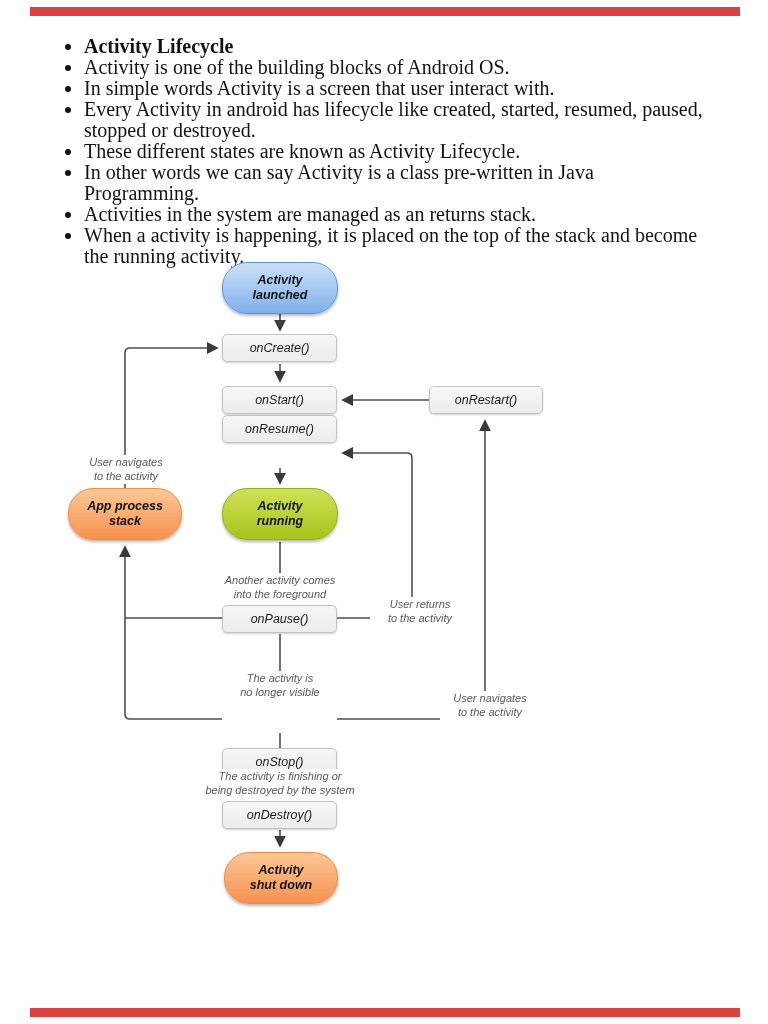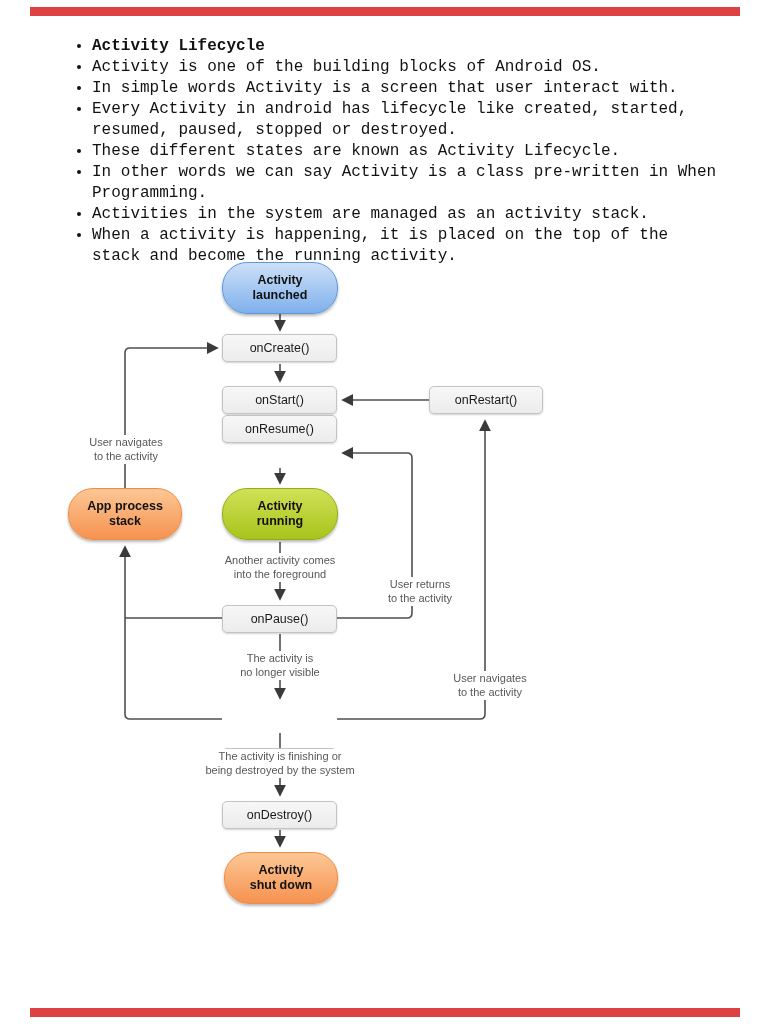--- a/index.html
+++ b/index.html
@@ -3,44 +3,44 @@
 <meta charset="utf-8">
 <style>
   html,body{margin:0;padding:0;}
   body{width:768px;height:1024px;position:relative;background:#ffffff;overflow:hidden;
        font-family:"Liberation Sans",sans-serif;}
   .page-edge{position:absolute;left:30px;width:710px;height:9px;background:#dc4242;}
   .page-edge.top{top:7px;}
   .page-edge.bottom{top:1008px;}
 
   
-  ul.bullets{position:absolute;left:92px;top:36px;width:627px;margin:0;padding:0;
-      font-family:Liberation Mono, monospace;font-size:16px;line-height:21px;color:#121212;
+  ul.bullets{position:absolute;left:84px;top:36px;width:627px;margin:0;padding:0;
+      font-family:Liberation Serif, serif;font-size:20px;line-height:21px;color:#121212;
       list-style-type:disc;list-style-position:outside;}
   ul.bullets li{margin:0 0 0 0;padding:0;}
   ul.bullets li.bold{font-weight:bold;}
 
   
-  .diagram{position:absolute;left:0;top:0;width:768px;height:869px;}
+  .diagram{position:absolute;left:0;top:0;width:768px;height:869px;font-style:italic;}
   .diagram svg{position:absolute;left:0;top:0;}
 
   .box{position:absolute;width:115px;height:28px;box-sizing:border-box;
       background:linear-gradient(#f7f7f7,#ececec);border:1px solid #c3c3c3;border-radius:5px;
       display:flex;align-items:center;justify-content:center;
       font-size:12.5px;color:#1a1a1a;box-shadow:0 1px 2px rgba(0,0,0,.18);}
   .pill{position:absolute;width:116px;height:52px;box-sizing:border-box;border-radius:25px;
       display:flex;align-items:center;justify-content:center;text-align:center;
       font-size:12.5px;font-weight:bold;line-height:15px;color:#111;
       white-space:pre-line;box-shadow:0 2px 3px rgba(0,0,0,.28);}
   .pill.blue{background:linear-gradient(#cde0f7,#7fb0ec);border:1.5px solid #5e96de;}
   .pill.green{background:linear-gradient(#d0e156,#a8c41c);border:1.5px solid #92ae15;}
   .pill.orange{background:linear-gradient(#fcc795,#f69250);border:1.5px solid #ee8c44;}
 
   .lbl{position:absolute;font-size:11px;line-height:13.5px;color:#58585b;text-align:center;
-      white-space:pre-line;background:#ffffff;padding:1px 0;}
+      white-space:pre-line;background:#ffffff;padding:1px 0;margin-top:20px;}
 
   
   .n-launched{left:222px;top:262px;}
   .n-oncreate{left:222px;top:334px;}
   .n-onstart{left:222px;top:386px;}
   .n-onrestart{left:429px;top:386px;width:114px;}
   .n-onresume{left:222px;top:415px;}
   .n-running{left:222px;top:488px;}
   .n-killed{left:68px;top:488px;width:114px;}
   .n-onpause{left:222px;top:605px;}
@@ -61,22 +61,22 @@
 <body>
 
 <div class="page-edge top"></div>
 
 <ul class="bullets">
     <li class="bold">Activity Lifecycle</li>
     <li>Activity is one of the building blocks of Android OS.</li>
     <li>In simple words Activity is a screen that user interact with.</li>
     <li>Every Activity in android has lifecycle like created, started, resumed, paused, stopped or destroyed.</li>
     <li>These different states are known as Activity Lifecycle.</li>
-    <li>In other words we can say Activity is a class pre-written in When Programming.</li>
-    <li>Activities in the system are managed as an activity stack.</li>
+    <li>In other words we can say Activity is a class pre-written in Java Programming.</li>
+    <li>Activities in the system are managed as an returns stack.</li>
     <li>When a activity is happening, it is placed on the top of the stack and become the running activity.</li>
   </ul>
 
 <div class="diagram">
 
   <svg width="768" height="1024" viewBox="0 0 768 1024">
     <defs>
       <marker id="ah" viewBox="0 0 10 10" refX="8.5" refY="5" markerWidth="7.5" markerHeight="7.5" orient="auto">
         <path d="M0,0 L10,5 L0,10 z" fill="#3a3a3a"></path>
       </marker>

